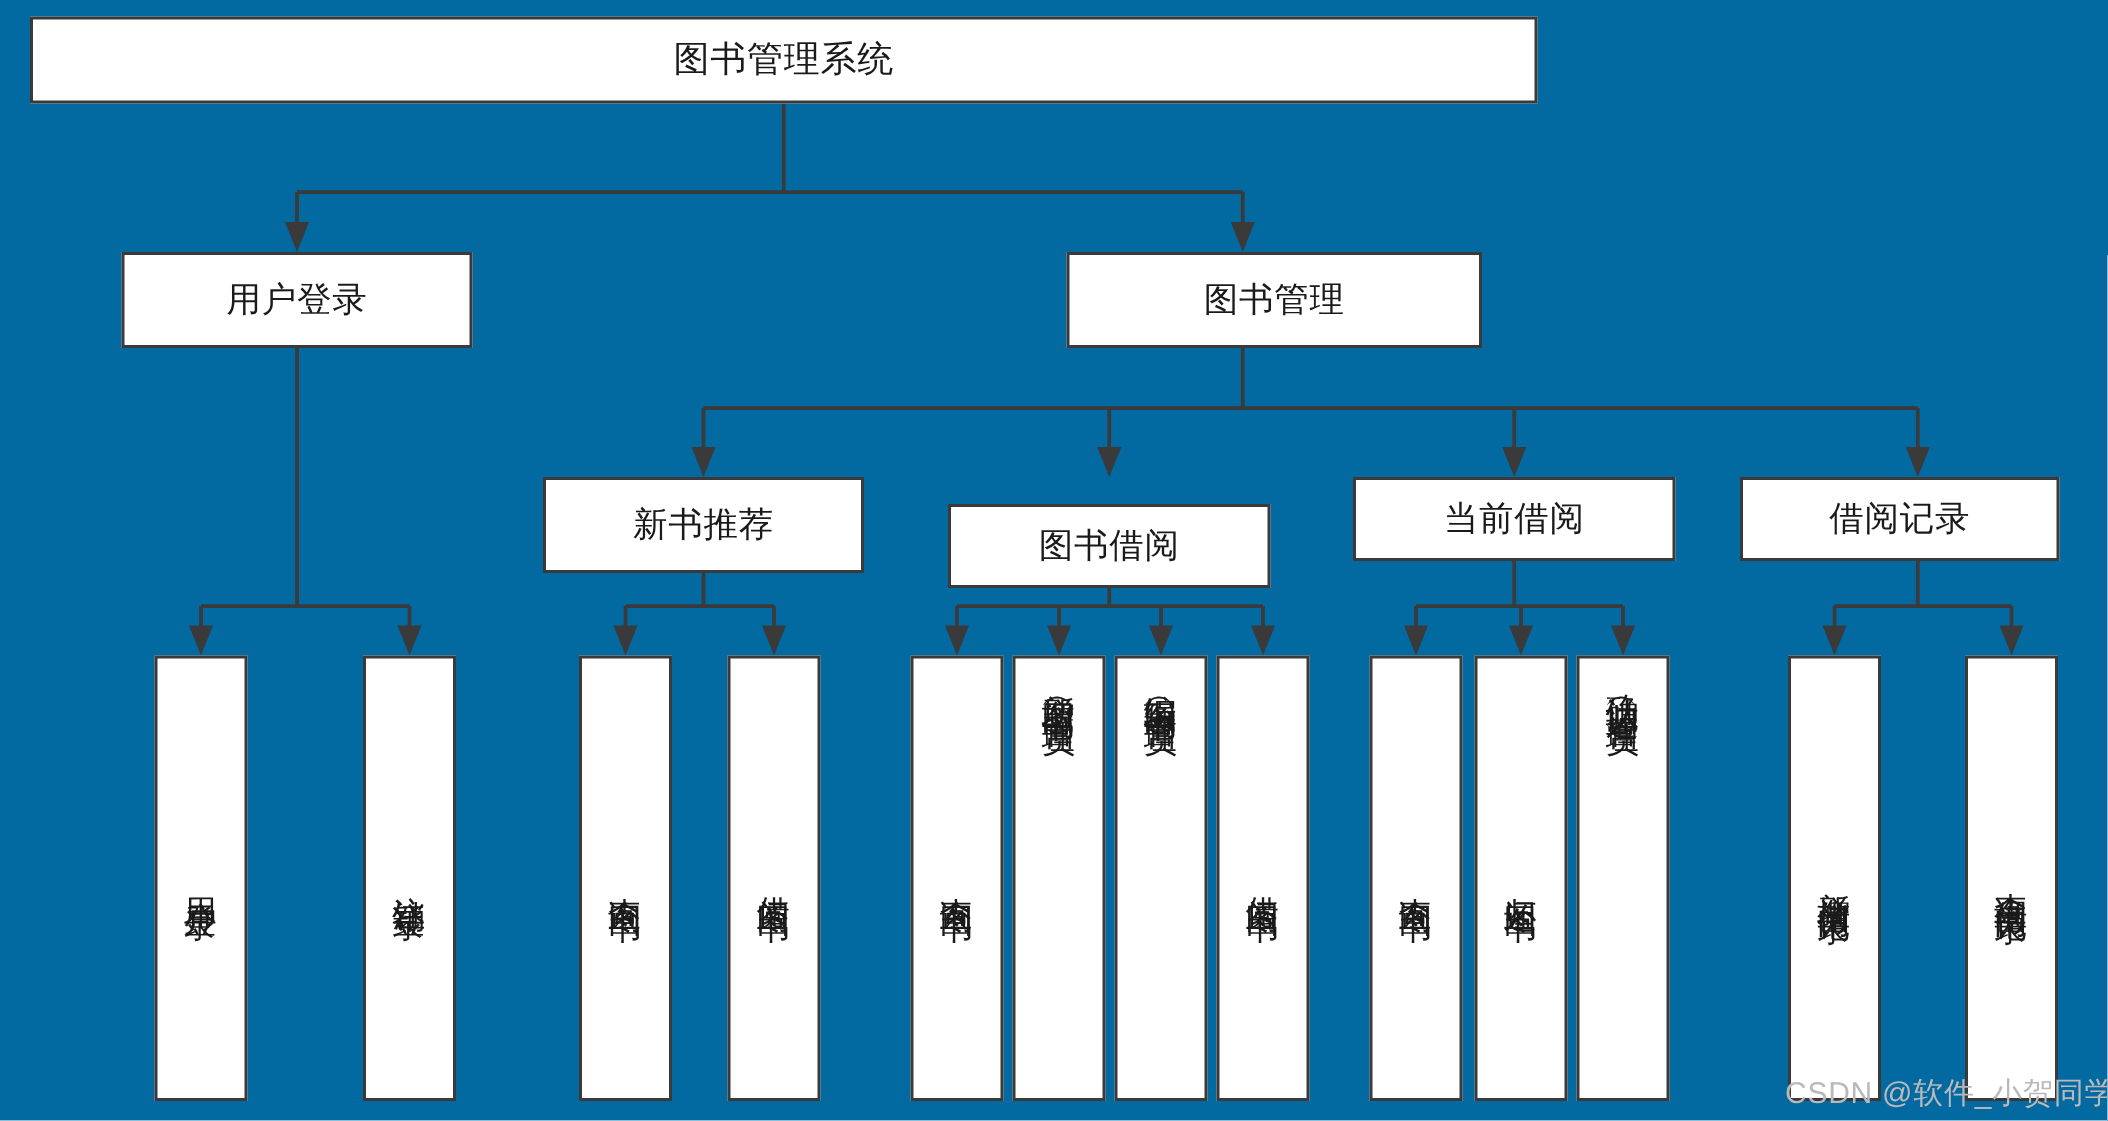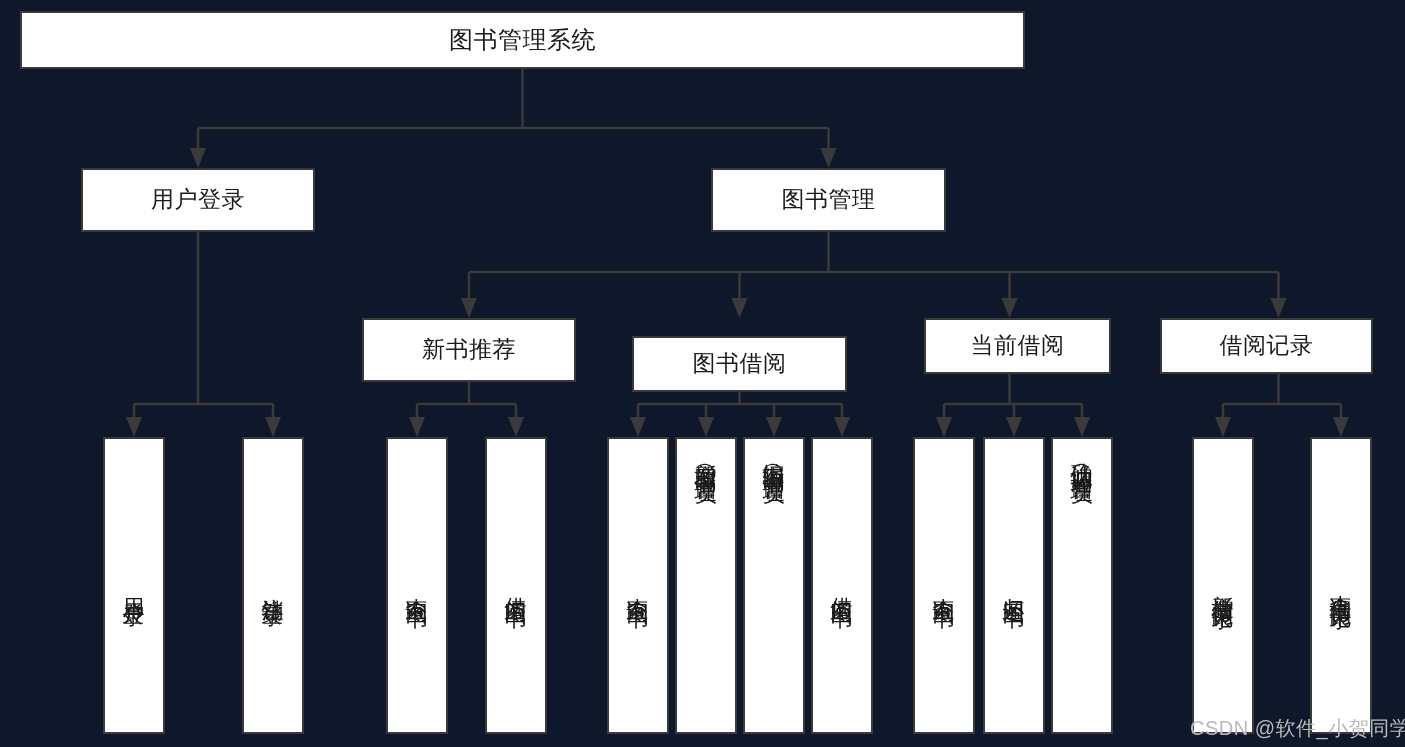--- a/index.html
+++ b/index.html
@@ -7,21 +7,21 @@
     padding: 0;
     background: #ffffff;
   }
   body {
     font-family: "Liberation Sans", "DejaVu Sans", sans-serif;
   }
   #canvas {
     position: relative;
     width: 1405px;
     height: 747px;
-    background: #0f172a;
+    background: #0369a1;
     overflow: hidden;
   }
   #edges {
     position: absolute;
     left: 0;
     top: 0;
     width: 1405px;
     height: 747px;
     pointer-events: none;
   }
@@ -134,30 +134,30 @@
       <line x1="1341" y1="404" x2="1341" y2="419" stroke="#3a3a3a" stroke-width="2.5"></line>
       <polygon points="1333,417 1349,417 1341,437" fill="#3a3a3a"></polygon>
     </svg>
   <div id="nodes">
       <div class="node horiz root" style="left: 20px; top: 11px; width: 1005px; height: 58px;">
         <span class="label">图书管理系统</span>
       </div>
       <div class="node horiz" style="left: 81px; top: 168px; width: 234px; height: 64px;">
         <span class="label">用户登录</span>
       </div>
-      <div class="node horiz" style="left: 711px; top: 168px; width: 235px; height: 64px;">
+      <div class="node horiz" style="left: 711px; top: 168px; width: 277px; height: 64px;">
         <span class="label">图书管理</span>
       </div>
       <div class="node horiz" style="left: 362px; top: 318px; width: 214px; height: 64px;">
         <span class="label">新书推荐</span>
       </div>
       <div class="node horiz" style="left: 632px; top: 336px; width: 215px; height: 56px;">
         <span class="label">图书借阅</span>
       </div>
-      <div class="node horiz" style="left: 924px; top: 318px; width: 187px; height: 56px;">
+      <div class="node horiz" style="left: 902px; top: 318px; width: 215px; height: 56px;">
         <span class="label">当前借阅</span>
       </div>
       <div class="node horiz" style="left: 1160px; top: 318px; width: 213px; height: 56px;">
         <span class="label">借阅记录</span>
       </div>
       <div class="node vert centered" style="left: 103px; top: 437px; width: 62px; height: 297px;">
         <span class="label">用户登录</span>
       </div>
       <div class="node vert centered" style="left: 242px; top: 437px; width: 62px; height: 297px;">
         <span class="label">注销登录</span>

